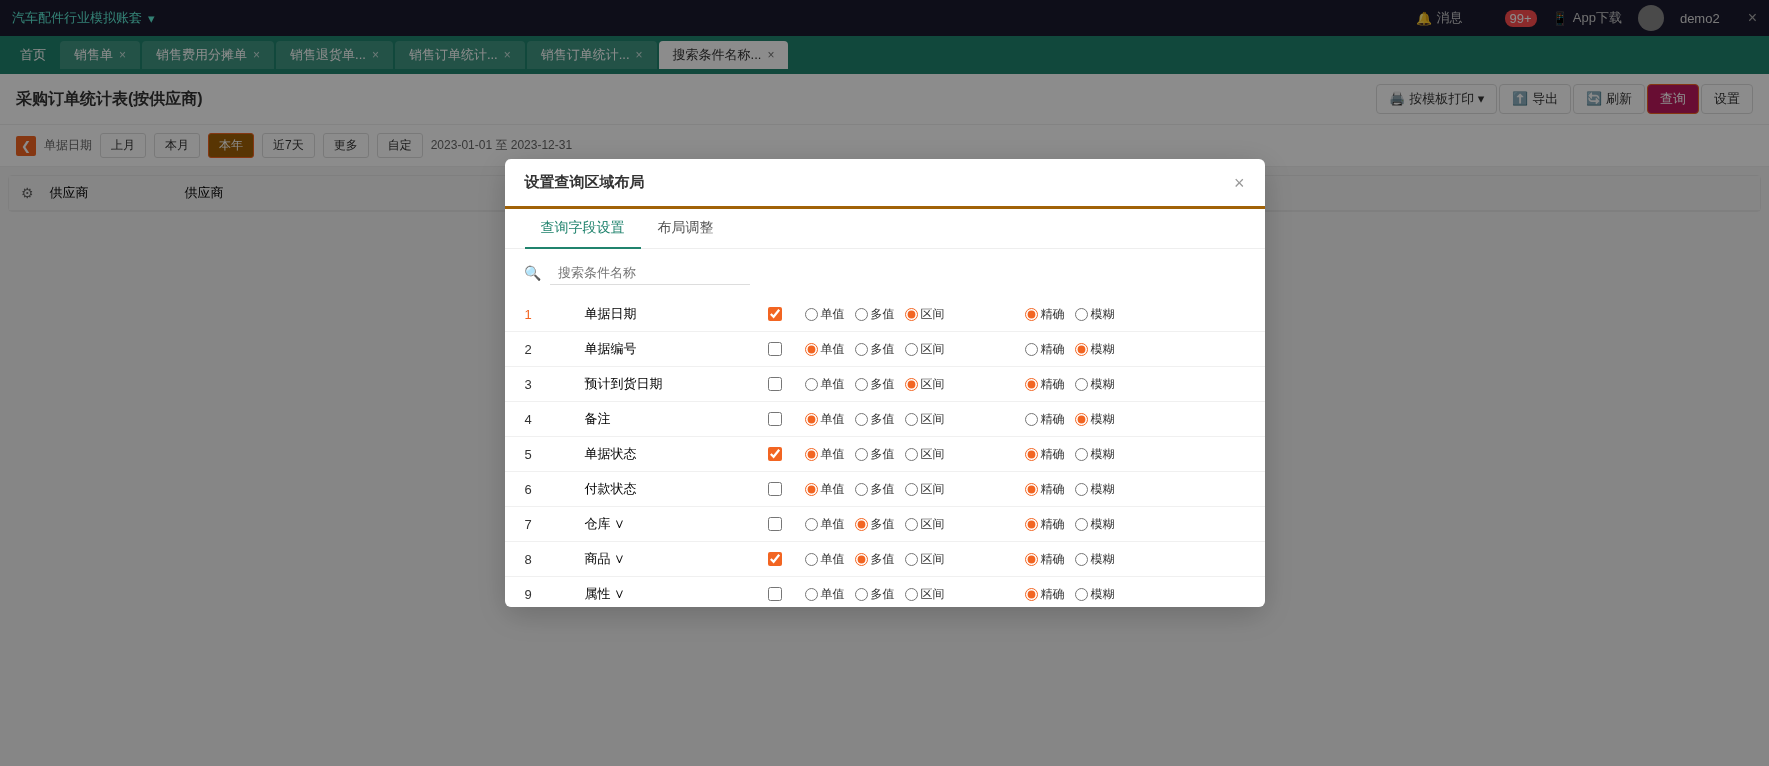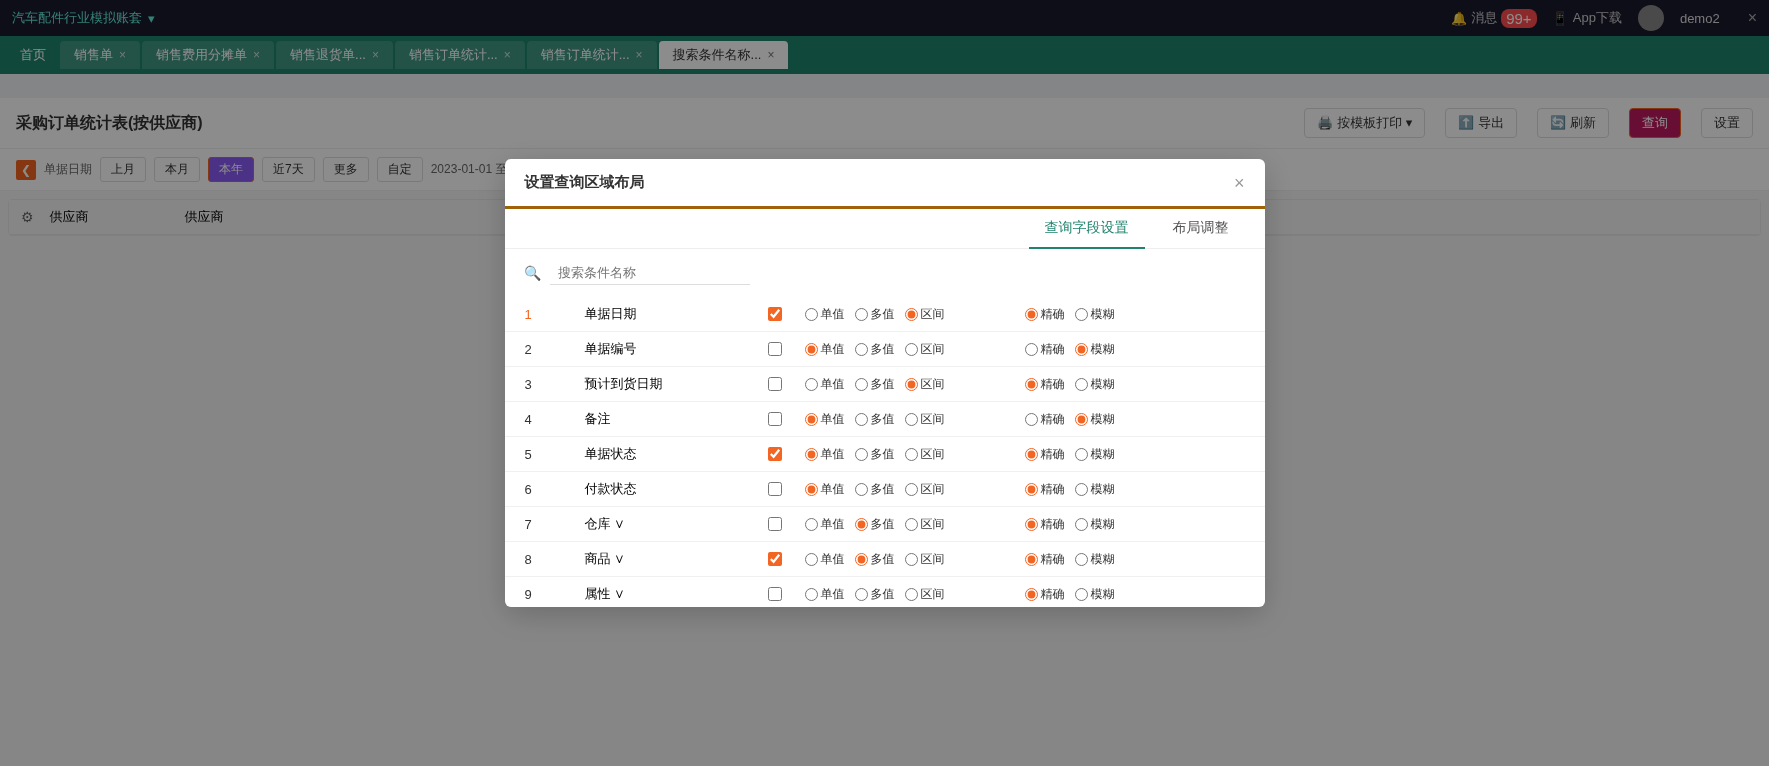--- a/index.html
+++ b/index.html
@@ -10,21 +10,21 @@
       background: #1a1a2e;
       height: 36px;
       display: flex;
       align-items: center;
       justify-content: space-between;
       padding: 0 12px;
       color: #ccc;
     }
     .top-bar-left { font-size: 13px; color: #5eead4; display: flex; align-items: center; gap: 6px; }
     .top-bar-right { display: flex; align-items: center; gap: 16px; font-size: 13px; color: #ccc; }
-    .top-bar-right .badge { background: #ff4d4f; color: #fff; border-radius: 8px; padding: 1px 5px; font-size: 15px; }
+    .top-bar-right .badge { background: #ff4d4f; color: #fff; border-radius: 8px; padding: 1px 5px; font-size: 13px; margin-left: 38px; }
     .top-bar-right .user-avatar { width: 26px; height: 26px; border-radius: 50%; background: #888; display: inline-block; }
     .close-top { color: #aaa; cursor: pointer; font-size: 16px; margin-left: 12px; }
 
     
     .tab-bar {
       background: #20836d;
       height: 38px;
       display: flex;
       align-items: center;
       padding: 0 8px;
@@ -54,38 +54,37 @@
     }
 
     
     .page-header {
       background: #fff;
       padding: 10px 16px;
       display: flex;
       align-items: center;
       justify-content: space-between;
       border-bottom: 1px solid #eee;
-      margin-top: 24px;
     }
     .page-title { font-size: 16px; font-weight: bold; color: #333; }
-    .page-actions { display: flex; align-items: flex-start; gap: 20px; }
+    .page-actions { display: flex; align-items: flex-start; gap: 2px; }
     .btn { padding: 5px 12px; border-radius: 4px; border: 1px solid #ddd; cursor: pointer; font-size: 13px; background: #fff; color: #333; }
     .btn-primary { background: #be185d; border-color: #f26522; color: #fff; }
 
     
     .filter-bar {
       background: #fff;
       padding: 8px 16px;
       display: flex;
       align-items: center;
       gap: 8px;
       border-bottom: 1px solid #eee;
     }
     .filter-btn { padding: 3px 10px; border-radius: 3px; border: 1px solid #ddd; cursor: pointer; font-size: 12px; background: #fff; color: #333; }
-    .filter-btn.active { background: #8b5cf6; border-color: #f26522; color: #fff; }
+    .filter-btn.active { background: #a16207; border-color: #f26522; color: #fff; }
     .filter-label { font-size: 12px; color: #666; }
     .collapse-btn { width: 20px; height: 20px; background: #f26522; color: #fff; border: none; cursor: pointer; border-radius: 2px; display: flex; align-items: center; justify-content: center; font-size: 12px; }
 
     
     .table-area {
       background: #fff;
       margin: 8px;
       border: 1px solid #e8e8e8;
       border-radius: 4px;
     }
@@ -128,22 +127,21 @@
       justify-content: space-between;
     }
     .dialog-title { font-size: 15px; font-weight: bold; color: #333; }
     .dialog-close { font-size: 18px; color: #999; cursor: pointer; line-height: 1; }
 
     
     .dialog-tabs {
       display: flex;
       padding: 0 20px;
       border-bottom: 1px solid #eee;
-      gap: 12px;
-      justify-content: flex-end;
+      gap: 1px;
     }
     .dialog-tab {
       padding: 10px 16px;
       font-size: 14px;
       cursor: pointer;
       color: #555;
       border-bottom: 2px solid transparent;
       margin-bottom: -1px;
     }
     .dialog-tab.active { color: #20836d; border-bottom-color: #20836d; font-weight: 500; }

